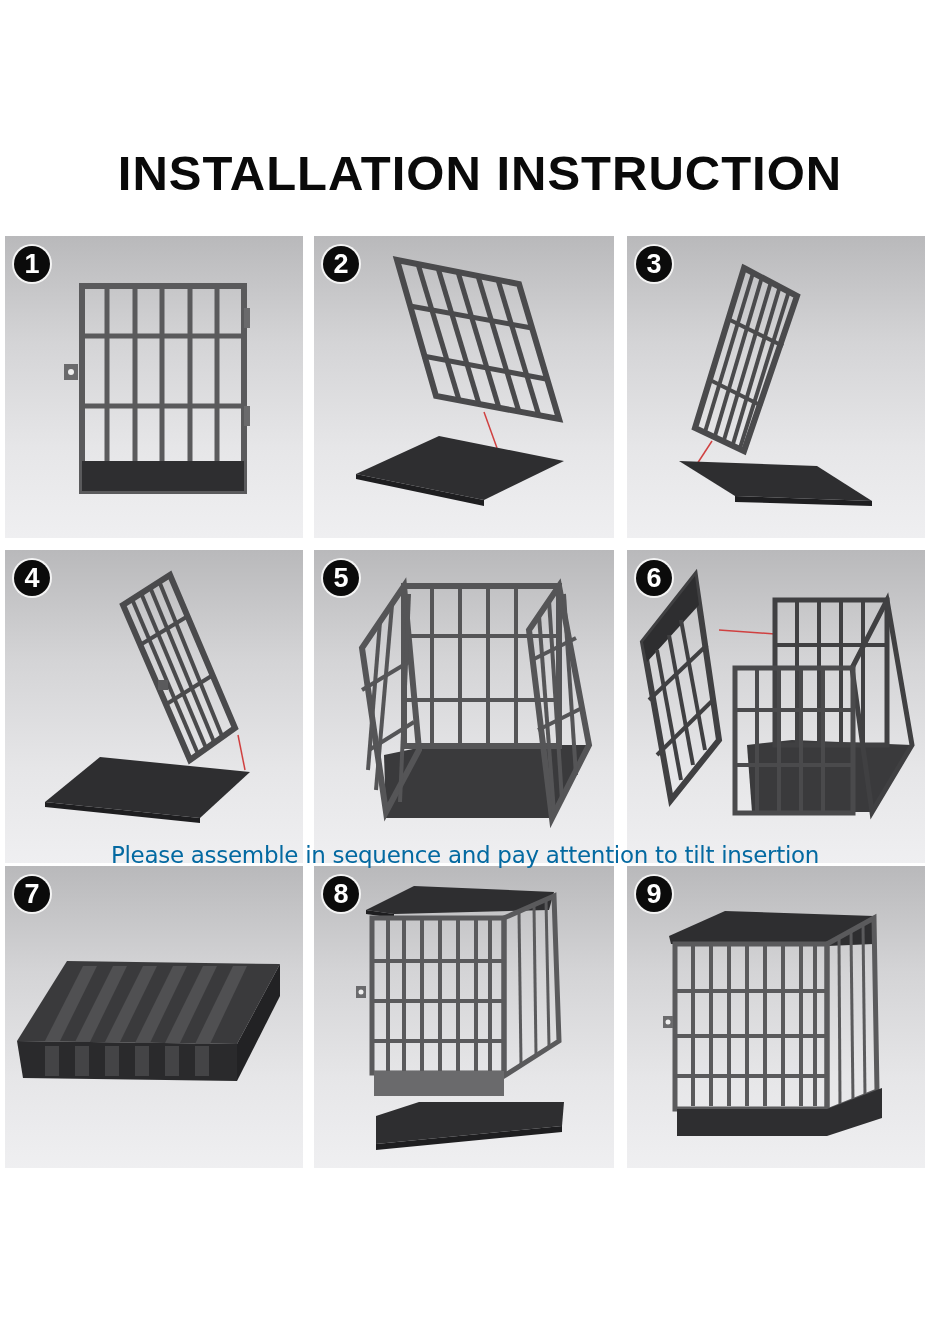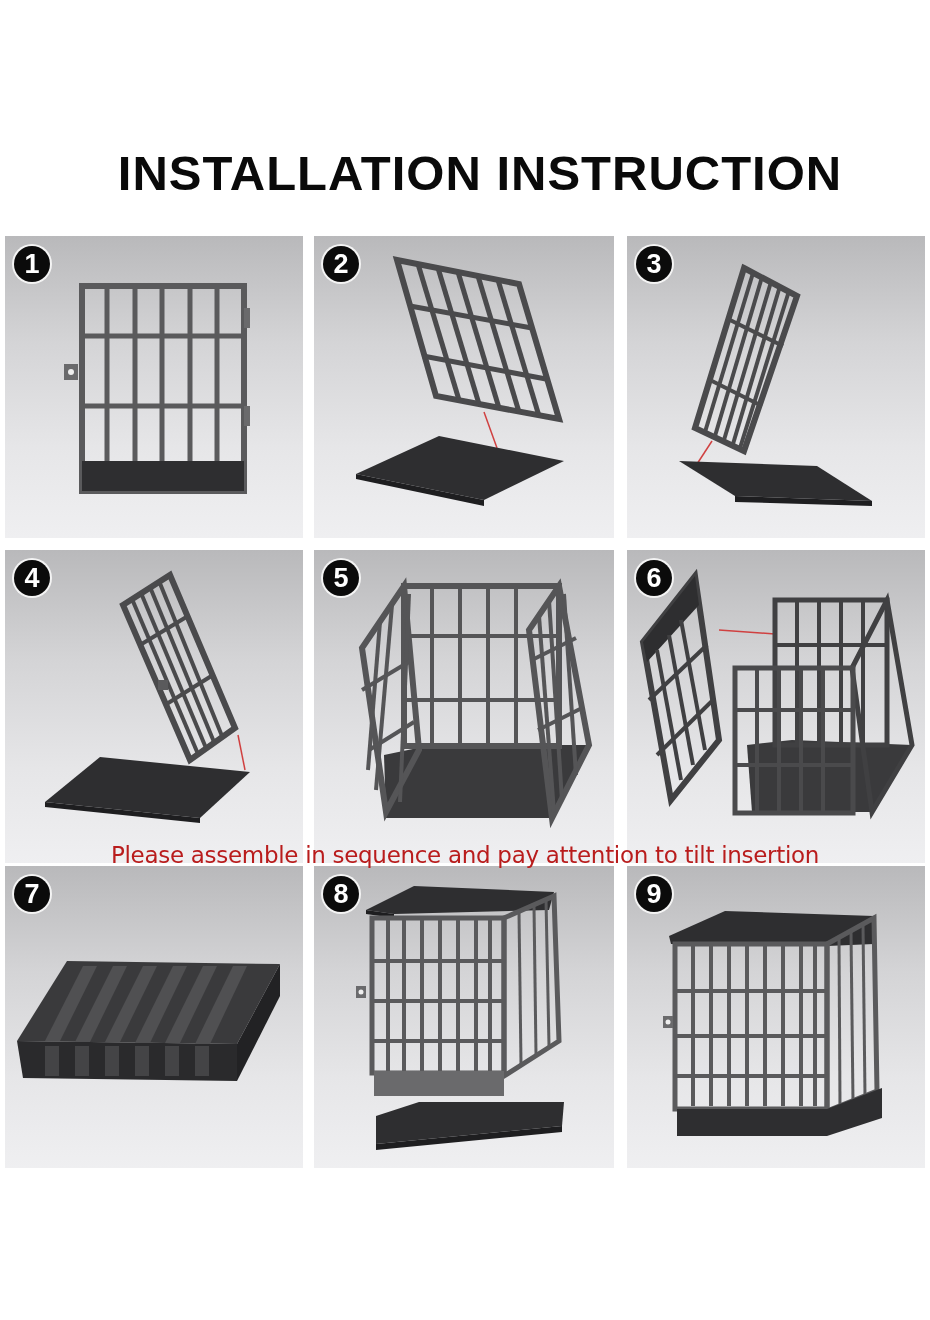--- a/index.html
+++ b/index.html
@@ -1,21 +1,21 @@
 <!DOCTYPE html>
 <html><head>
 <meta charset="utf-8">
 <style>
   html, body { margin: 0; padding: 0; background: #ffffff; }
   body { width: 930px; height: 1320px; position: relative; overflow: hidden; font-family: "Liberation Sans", sans-serif; }
   .title { position: absolute; left: 0; top: 145px; width: 960px; text-align: center; font-family: "Liberation Sans", sans-serif; font-weight: bold; font-size: 49px; letter-spacing: 1px; color: #0a0a0a; }
   .panel { position: absolute; background: linear-gradient(180deg, #b9b9bb 0%, #d4d4d6 35%, #e6e6e8 70%, #efeff1 100%); overflow: hidden; }
   .panel svg { position: absolute; left: 0; top: 0; }
   .badge { position: absolute; left: 9px; top: 10px; width: 36px; height: 36px; border-radius: 50%; background: #0b0b0b; color: #fff; font-family: "Liberation Sans", sans-serif; font-weight: bold; font-size: 27px; line-height: 36px; text-align: center; box-shadow: 0 0 0 2px #f4f4f4; }
-  .caption { position: absolute; left: 0; top: 842px; width: 930px; text-align: center; font-family: "DejaVu Sans", sans-serif; font-size: 23px; color: #b91c1c; letter-spacing: -0.3px; }
+  .caption { position: absolute; left: 0; top: 842px; width: 930px; text-align: center; font-family: "DejaVu Sans", sans-serif; font-size: 23px; color: #0369a1; letter-spacing: -0.3px; }
 </style>
 </head>
 <body>
 
 <div class="title">INSTALLATION INSTRUCTION</div>
 
 <div class="panel" style="left:5px; top:236px; width:298px; height:302px;">
   <svg width="298" height="302" viewBox="0 0 298 302">
     <rect x="77" y="50" width="162" height="205" fill="none" stroke="#5a5a5c" stroke-width="6"></rect>
     <g stroke="#5a5a5c" stroke-width="5">

